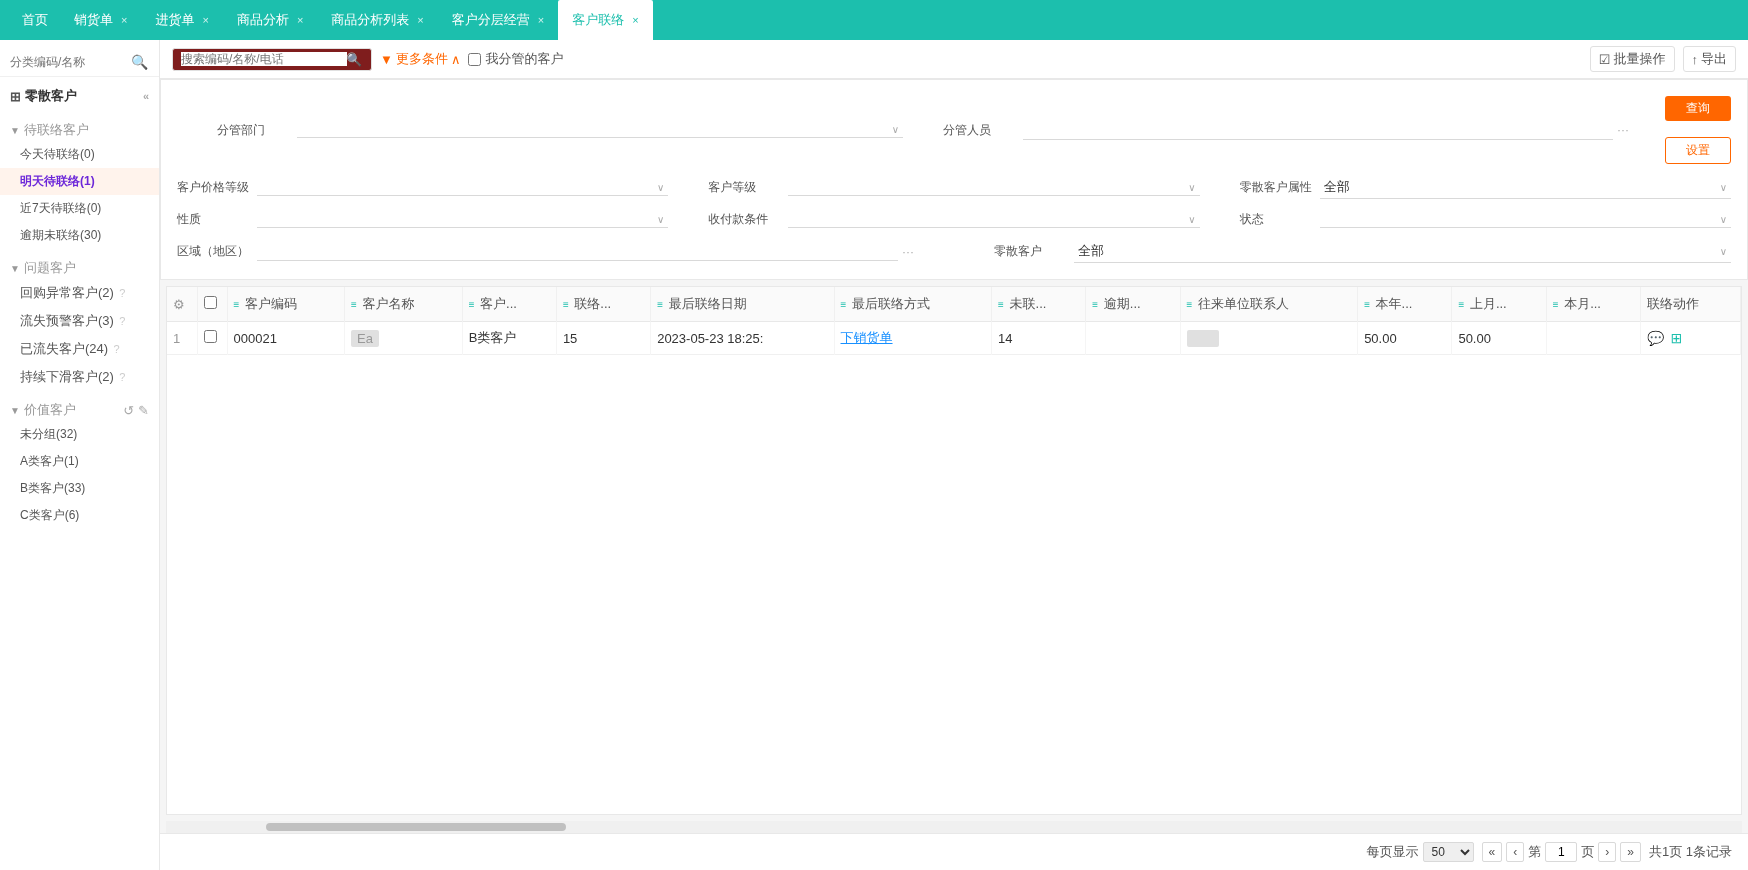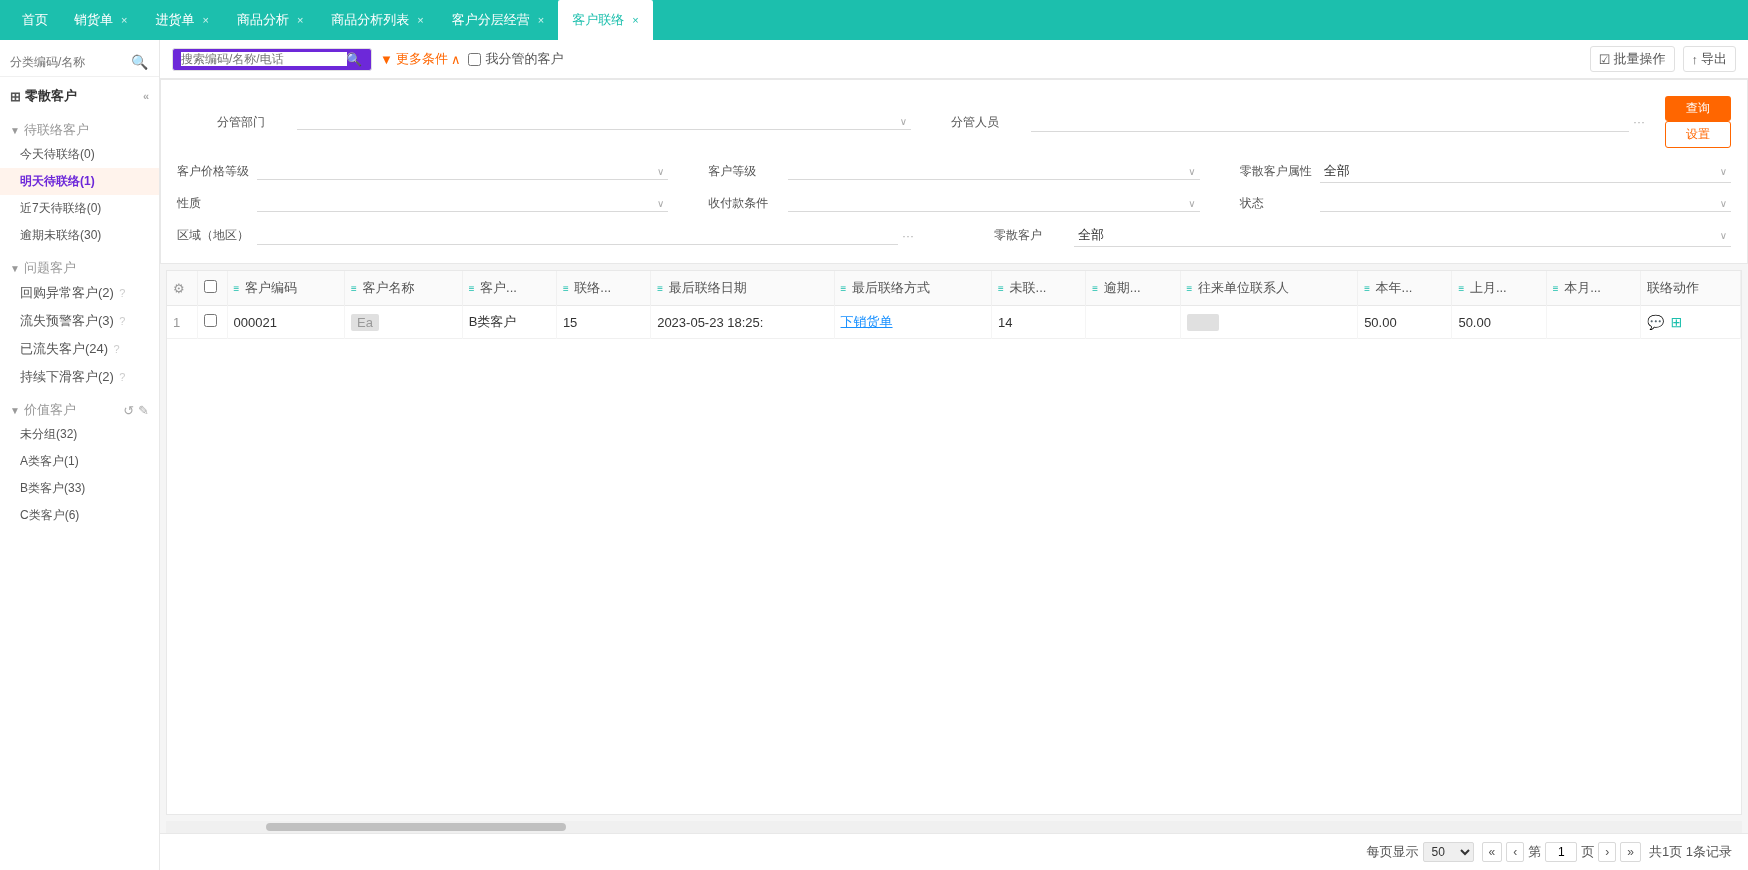--- a/index.html
+++ b/index.html
@@ -64,21 +64,21 @@
     
     .content-area { flex: 1; display: flex; flex-direction: column; overflow: hidden; background: #f5f5f5; }
 
     
     .toolbar {
       display: flex; align-items: center; padding: 6px 12px; background: #fff;
       border-bottom: 1px solid #e8e8e8; gap: 8px;
     }
     .search-box {
       display: flex; align-items: center; border: 1px solid #e0e0e0;
-      border-radius: 3px; padding: 3px 8px; background: #6d28d9; width: 200px;
+      border-radius: 3px; padding: 3px 8px; background: #7f1d1d; width: 200px;
     }
     .search-box input { border: none; outline: none; font-size: 12px; color: #555; width: 100%; }
     .search-box .search-btn { color: #aaa; cursor: pointer; }
     .filter-btn {
       display: flex; align-items: center; gap: 3px; color: #ff6600;
       cursor: pointer; font-size: 12px;
     }
     .my-customers { display: flex; align-items: center; gap: 4px; font-size: 12px; color: #555; cursor: pointer; }
     .my-customers input[type=checkbox] { margin: 0; }
     .toolbar-right { margin-left: auto; display: flex; gap: 8px; align-items: center; }
@@ -283,21 +283,21 @@
             <span></span>
             <span class="chev">∨</span>
           </div>
         </div>
         <div style="width:40px;"></div>
         <div class="filter-cell">
           <span class="filter-label">分管人员</span>
           <input class="filter-input" type="text" style="">
           <span class="filter-dots">···</span>
         </div>
-        <div style="margin-left:20px;display:flex;flex-direction:column;gap:0;">
+        <div style="margin-left:36px;display:flex;flex-direction:column;gap:16px;">
           <button style="background:#ff6600;color:#fff;border:none;border-radius:3px;padding:4px 16px;cursor:pointer;font-size:12px;">查询</button>
           <button style="background:#fff;color:#ff6600;border:1px solid #ff6600;border-radius:3px;padding:4px 20px;cursor:pointer;font-size:12px;">设置</button>
         </div>
       </div>
 
       <div class="filter-row">
         <div class="filter-cell">
           <span class="filter-label">客户价格等级</span>
           <div class="filter-select">
             <span></span>

